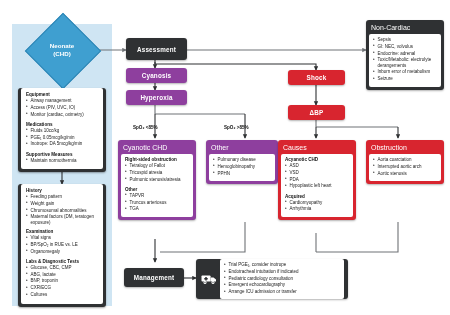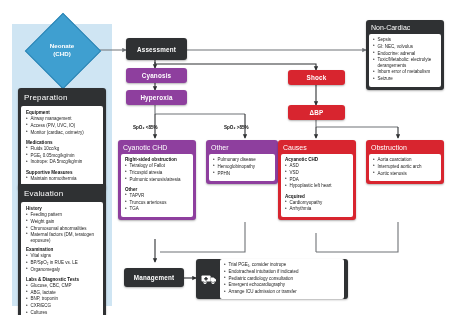--- a/index.html
+++ b/index.html
@@ -156,21 +156,20 @@
     </g>
   </svg>
 
   <div class="diamond"></div>
   <div class="diamond-label">
     <span>Neonate</span>
     <span>(CHD)</span>
   </div>
 
   <div class="card" style="left:18px;top:88px;width:88px;">
-    <div class="card-title">Preparation</div>
     <div class="card-body">
       <div class="sec-h">Equipment</div>
       <ul class="li">
         <li>Airway management</li>
         <li>Access (PIV, UVC, IO)</li>
         <li>Monitor (cardiac, oximetry)</li>
       </ul>
       <div class="sec-h gap">Medications</div>
       <ul class="li">
         <li>Fluids 10cc/kg</li>
@@ -178,21 +177,20 @@
         <li>Inotrope: DA 5mcg/kg/min</li>
       </ul>
       <div class="sec-h gap">Supportive Measures</div>
       <ul class="li">
         <li>Maintain normothermia</li>
       </ul>
     </div>
   </div>
 
   <div class="card" style="left:18px;top:184px;width:88px;">
-    <div class="card-title">Evaluation</div>
     <div class="card-body">
       <div class="sec-h">History</div>
       <ul class="li">
         <li>Feeding pattern</li>
         <li>Weight gain</li>
         <li class="wrap">Chromosomal abnormalities</li>
         <li class="wrap">Maternal factors (DM, teratogen exposure)</li>
       </ul>
       <div class="sec-h gap">Examination</div>
       <ul class="li">

